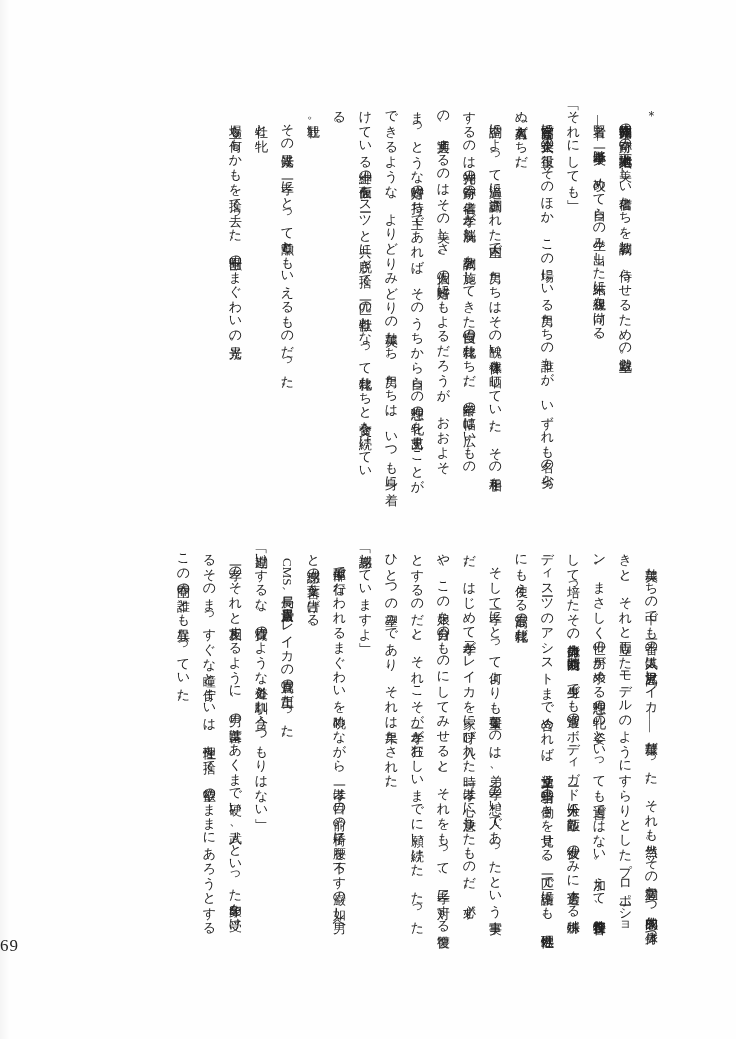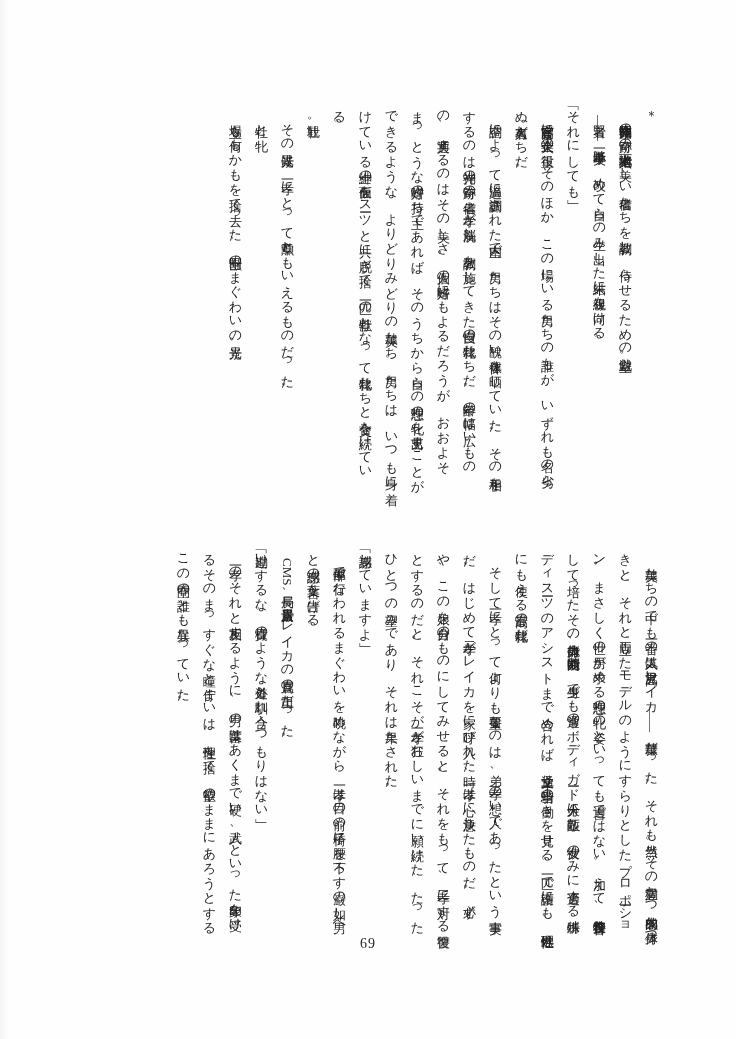--- a/index.html
+++ b/index.html
@@ -24,22 +24,21 @@
     word-break:normal;
   }
   .vblock p{margin:0;padding:0;}
   .top-block{top:102px;}
   .bottom-block{top:545px;}
   .indent{text-indent:1em;}
   .divider{padding-top:62px;margin-left:52px;}
   .pagenum{
     position:absolute;
     top:936px;left:0;width:736px;
-    text-align:center;
-    font-size:14px;
+    font-size:17px;
     letter-spacing:1px;
     color:#242424;
   }
 </style>
 </head>
 <body>
 
 <div class="page">
 
   <div class="vblock top-block">

